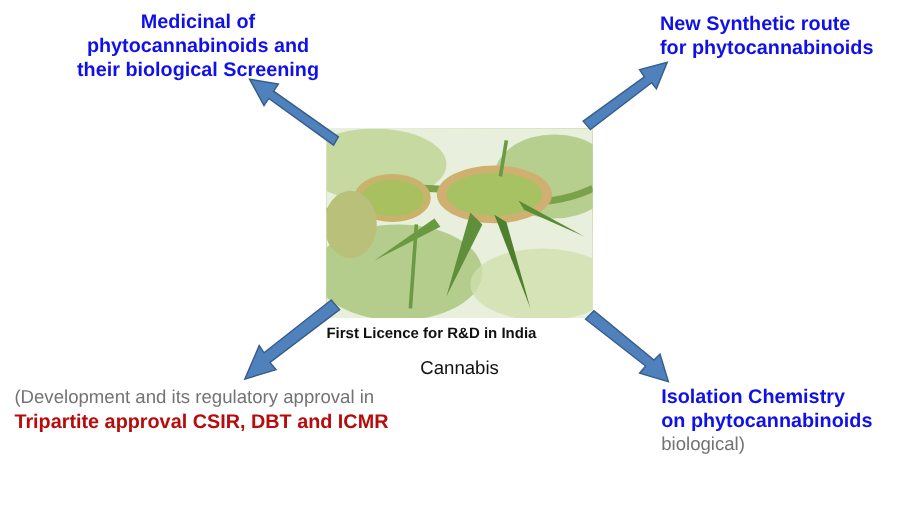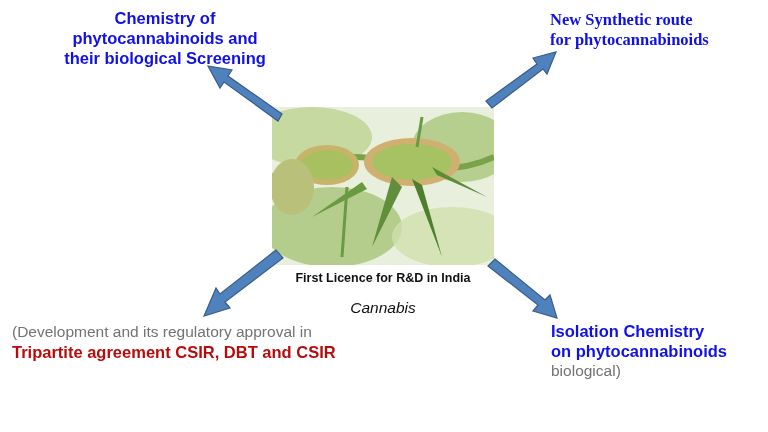--- a/index.html
+++ b/index.html
@@ -6,36 +6,36 @@
   body { width:768px; height:432px; position:relative; background:#ffffff; overflow:hidden;
          font-family:"Liberation Sans", sans-serif; }
   .blk { position:absolute; }
   .title { color:#1010e8; font-weight:bold; font-size:16.5px; line-height:20px; }
   .sub { color:#737373; font-size:15.5px; line-height:19px; }
   .red { color:#b80b0b; font-weight:bold; font-size:16.5px; line-height:22px; }
   .center { text-align:center; }
   .photo { position:absolute; left:272px; top:107px; width:222px; height:158px; overflow:hidden;
            background:linear-gradient(160deg,#dfe9cf 0%,#b8cf8a 30%,#9dbb62 55%,#d7e3bd 100%); }
   .photo svg { width:100%; height:100%; display:block; }
-  .caption { position:absolute; left:272px; top:271px; width:222px; text-align:center;
+  .caption { position:absolute; left:272px; top:271px; width:222px; text-align:left;
              font-weight:bold; font-size:12.5px; color:#111; }
   .plant { position:absolute; left:272px; top:299px; width:222px; text-align:center;
-           font-size:15.5px; color:#111;font-style:italic; }
+           font-size:15.5px; color:#111; }
   svg.arrows { position:absolute; left:0; top:0; width:768px; height:432px; }
 </style>
 </head>
 <body>
 
 <div class="blk title center" style="left:60px; top:8px; width:210px;">
-  <div>Chemistry of</div>
+  <div>Medicinal of</div>
   <div>phytocannabinoids and</div>
   <div>their biological Screening</div>
 </div>
 
-<div class="blk title" style="left:550px; top:10px; width:215px;font-family:Liberation Serif, serif;">
+<div class="blk title" style="left:550px; top:10px; width:215px;">
   <div>New Synthetic route</div>
   <div>for phytocannabinoids</div>
 </div>
 
 <div class="photo">
   <svg viewBox="0 0 222 158" preserveAspectRatio="none">
     <rect x="0" y="0" width="222" height="158" fill="#e8efdc"></rect>
     <ellipse cx="40" cy="30" rx="60" ry="30" fill="#bcd391" opacity="0.8"></ellipse>
     <ellipse cx="190" cy="40" rx="50" ry="35" fill="#a9c77a" opacity="0.8"></ellipse>
     <ellipse cx="60" cy="120" rx="70" ry="40" fill="#9fbf6a" opacity="0.7"></ellipse>
@@ -66,20 +66,20 @@
     <path d="M486,101 L537,64 L533,58 L556,52 L547,74 L543,69 L492,108 Z"></path>
 
     <path d="M276,250 L220,294 L216,288 L204,316 L230,308 L225,302 L283,258 Z"></path>
 
     <path d="M488,266 L538,305 L533,311 L557,318 L550,295 L545,300 L495,259 Z"></path>
   </g>
 </svg>
 
 <div class="blk" style="left:12px; top:322px; width:400px;">
   <div class="sub">(Development and its regulatory approval in</div>
-  <div class="red">Tripartite agreement CSIR, DBT and CSIR</div>
+  <div class="red">Tripartite approval CSIR, DBT and ICMR</div>
 </div>
 
 <div class="blk" style="left:551px; top:321px; width:215px;">
   <div class="title">Isolation Chemistry</div>
   <div class="title">on phytocannabinoids</div>
   <div class="sub">biological)</div>
 </div>
 
 </body></html>

